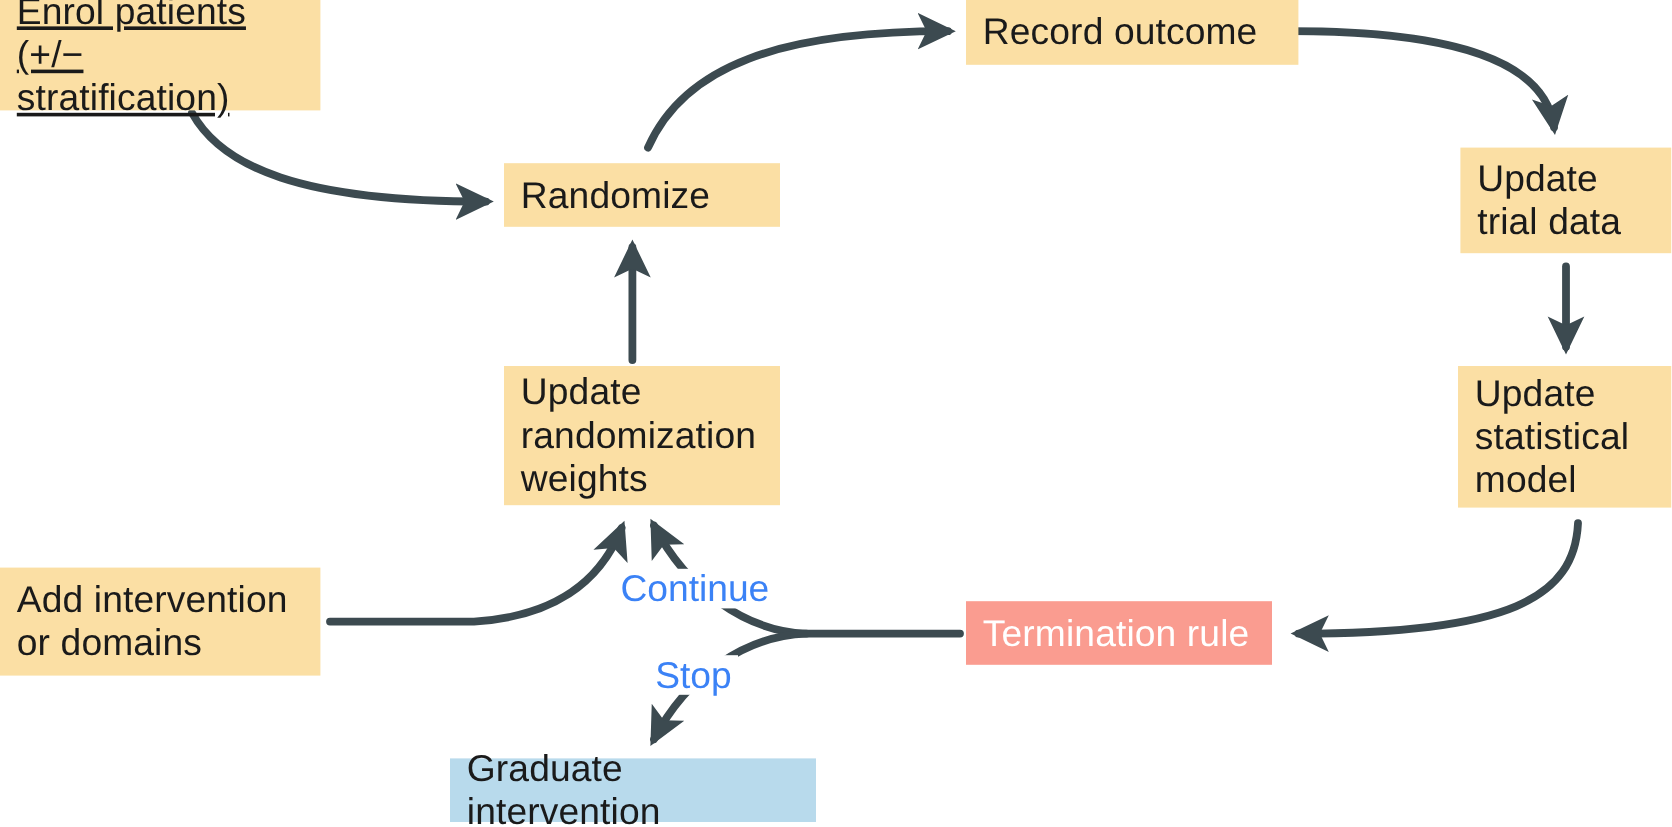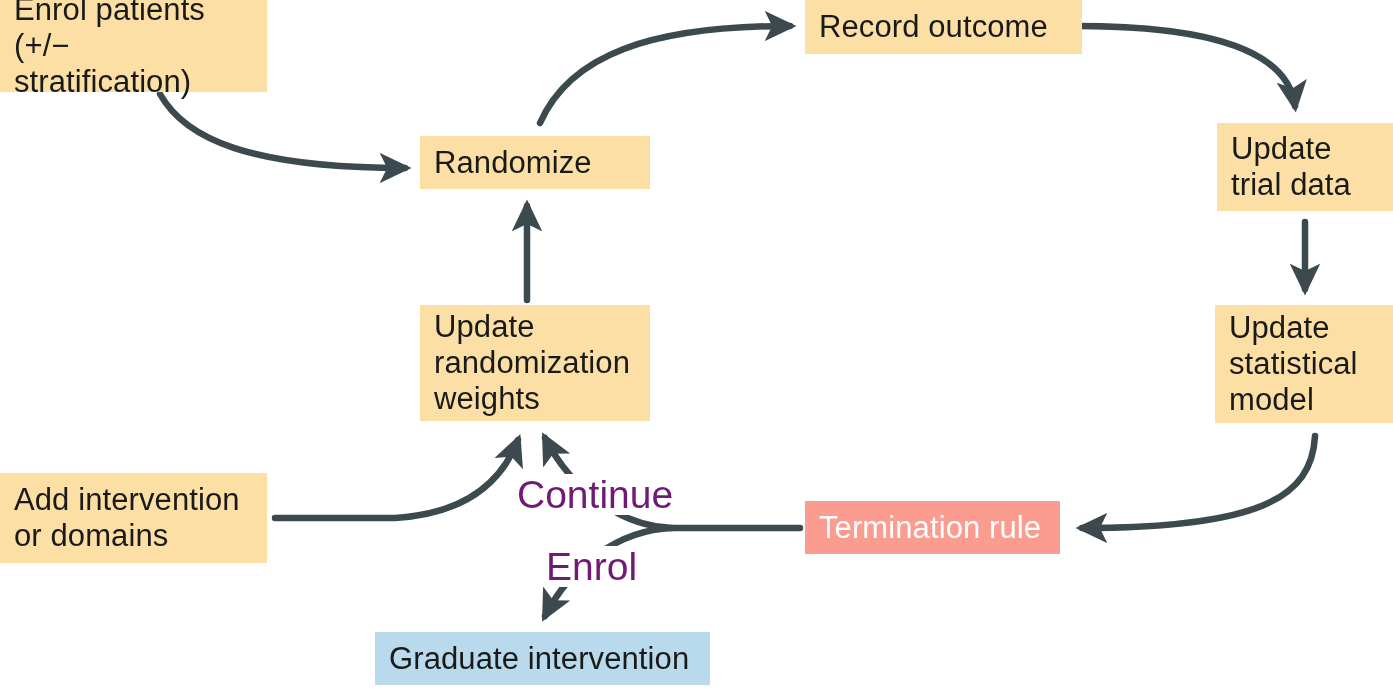--- a/index.html
+++ b/index.html
@@ -37,35 +37,35 @@
     line-height: 1.16;
     letter-spacing: 0.1px;
     color: #1a1a1a;
     white-space: pre-line;
   }
   .node.yellow { background: #fbdfa4; }
   .node.pink   { background: #fa9c90; color: #ffffff; }
   .node.blue   { background: #b8daec; }
 
   
-  #node-enrol      { left: 0px;    top: 0px;   width: 267px; height: 92px; }
+  #node-enrol      { left: 0px;    top: 0px;   width: 267px; height: 92px; text-decoration: underline; }
   #node-randomize  { left: 420px;  top: 136px; width: 230px; height: 53px; text-align: right; }
   #node-record     { left: 805px;  top: 0px;   width: 277px; height: 54px; }
   #node-updatetrial{ left: 1217px; top: 123px; width: 176px; height: 88px; }
   #node-updatestat { left: 1215px; top: 305px; width: 178px; height: 118px; }
   #node-updaterand { left: 420px;  top: 305px; width: 230px; height: 116px; }
   #node-addintv    { left: 0px;    top: 473px; width: 267px; height: 90px; }
   #node-termination{ left: 805px;  top: 501px; width: 255px; height: 53px; }
-  #node-graduate   { left: 375px;  top: 632px; width: 335px; height: 53px; }
+  #node-graduate   { left: 375px;  top: 632px; width: 305px; height: 53px; }
 
   .edge-label {
     position: absolute;
-    font-size: 39px;
+    font-size: 31px;
     line-height: 1;
-    color: #701a75;
+    color: #3b82f6;
     background: #ffffff;
     padding: 1px 5px;
     white-space: nowrap;
   }
   #label-continue { left: 512px; top: 474px; }
   #label-stop     { left: 541px; top: 546px; }
 </style>
 </head>
 <body>
 
@@ -117,15 +117,15 @@
 
   <div class="node yellow" id="node-addintv">Add intervention
 or domains</div>
 
   <div class="node pink" id="node-termination">Termination rule</div>
 
   <div class="node blue" id="node-graduate">Graduate intervention</div>
 
   <div class="edge-label" id="label-continue">Continue</div>
 
-  <div class="edge-label" id="label-stop">Enrol</div>
+  <div class="edge-label" id="label-stop">Stop</div>
 
 </div>
 
 </body></html>

